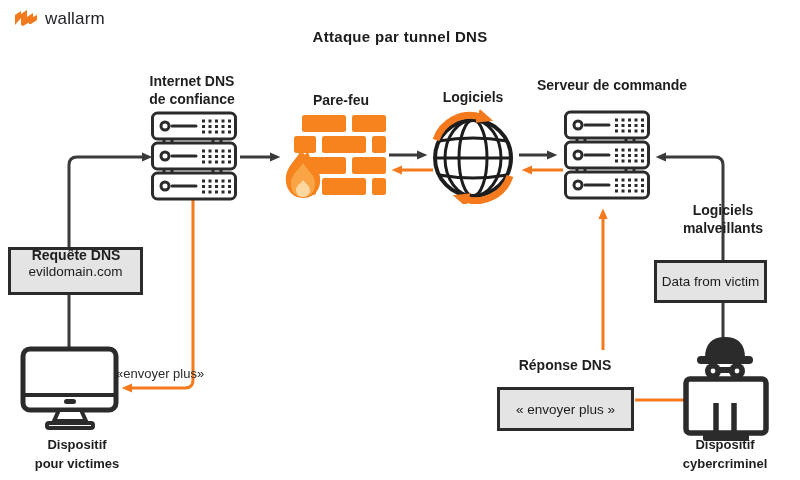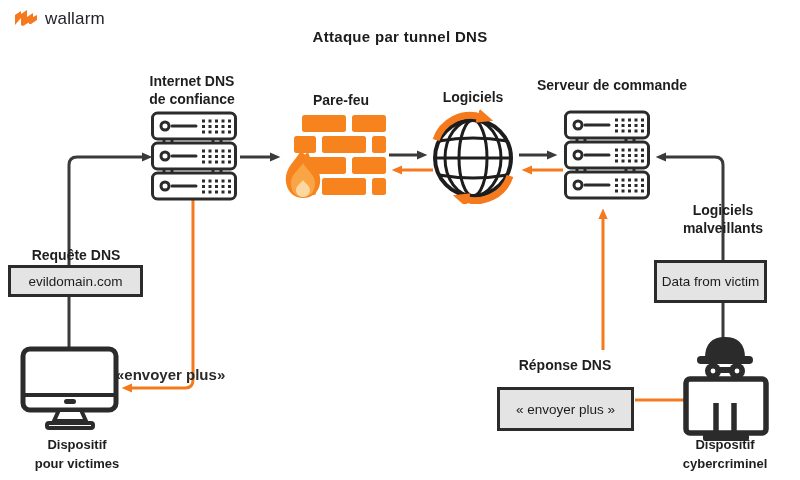--- a/index.html
+++ b/index.html
@@ -9,21 +9,21 @@
   .page-title{position:absolute;left:400px;top:28px;transform:translateX(-50%);
     font-size:15px;font-weight:800;letter-spacing:.3px;color:#1c1c1c;white-space:nowrap;}
   .logo{position:absolute;left:14px;top:9px;display:flex;gap:7px;}
   .logo-text{font-size:17px;font-weight:500;color:#23232b;letter-spacing:.2px;}
   .node-label{position:absolute;transform:translateX(-50%);text-align:center;
     font-weight:700;font-size:14px;line-height:18px;color:#1e1e1e;white-space:nowrap;z-index:4;}
   .device-label{font-size:13px;line-height:19px;}
   .callout-box{position:absolute;background:#e4e4e4;border:3px solid #2b2b2b;
     display:flex;align-items:center;justify-content:center;font-size:13.5px;
     color:#1c1c1c;white-space:nowrap;z-index:3;box-sizing:border-box;}
-  .note{position:absolute;font-size:15px;font-weight:700;color:#2a2a2a;white-space:nowrap;z-index:4;}
+  .note{position:absolute;font-size:13px;font-weight:400;color:#2a2a2a;white-space:nowrap;z-index:4;}
   .icon-layer{position:absolute;z-index:2;}
   #connectors{position:absolute;left:0;top:0;z-index:1;}
 </style>
 </head>
 <body>
 
 <div class="stage">
 
   <div class="logo">
     <svg width="24" height="19" viewBox="0 0 24 19">
@@ -278,21 +278,21 @@
   <div class="node-label device-label" style="left:77px;top:435px">
     <div>Dispositif</div>
     <div>pour victimes</div>
   </div>
   <div class="node-label device-label" style="left:725px;top:435px">
     <div>Dispositif</div>
     <div>cybercriminel</div>
   </div>
 
   <div class="node-label" style="left:76px;top:246px">Requête DNS</div>
-  <div class="callout-box" style="left:8px;top:265px;width:135px;height:32px">evildomain.com</div>
+  <div class="callout-box" style="left:8px;top:247px;width:135px;height:48px">evildomain.com</div>
 
   <div class="node-label" style="left:723px;top:201px">
     <div>Logiciels</div>
     <div>malveillants</div>
   </div>
   <div class="callout-box" style="left:654px;top:260px;width:113px;height:43px">Data from victim</div>
 
   <div class="node-label" style="left:565px;top:356px">Réponse DNS</div>
   <div class="callout-box" style="left:497px;top:387px;width:137px;height:44px">« envoyer plus »</div>
 

